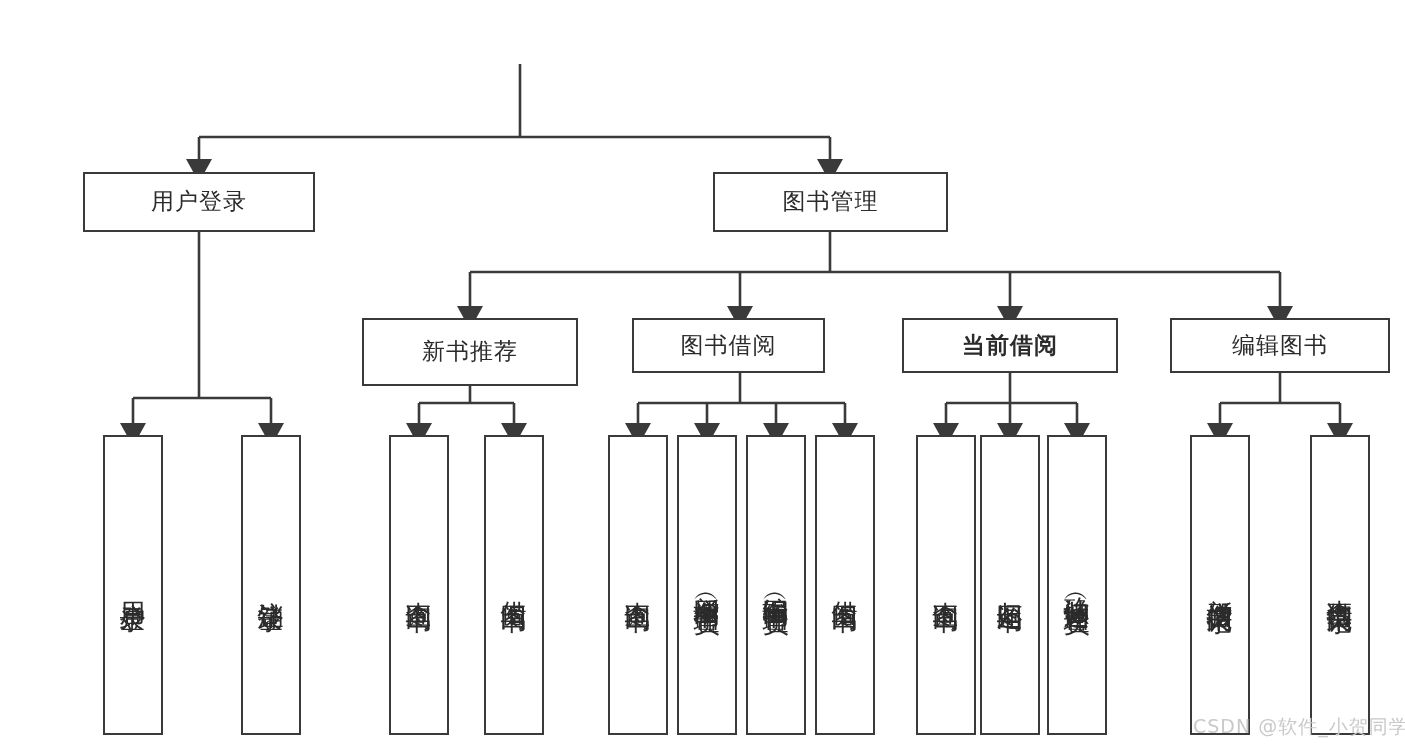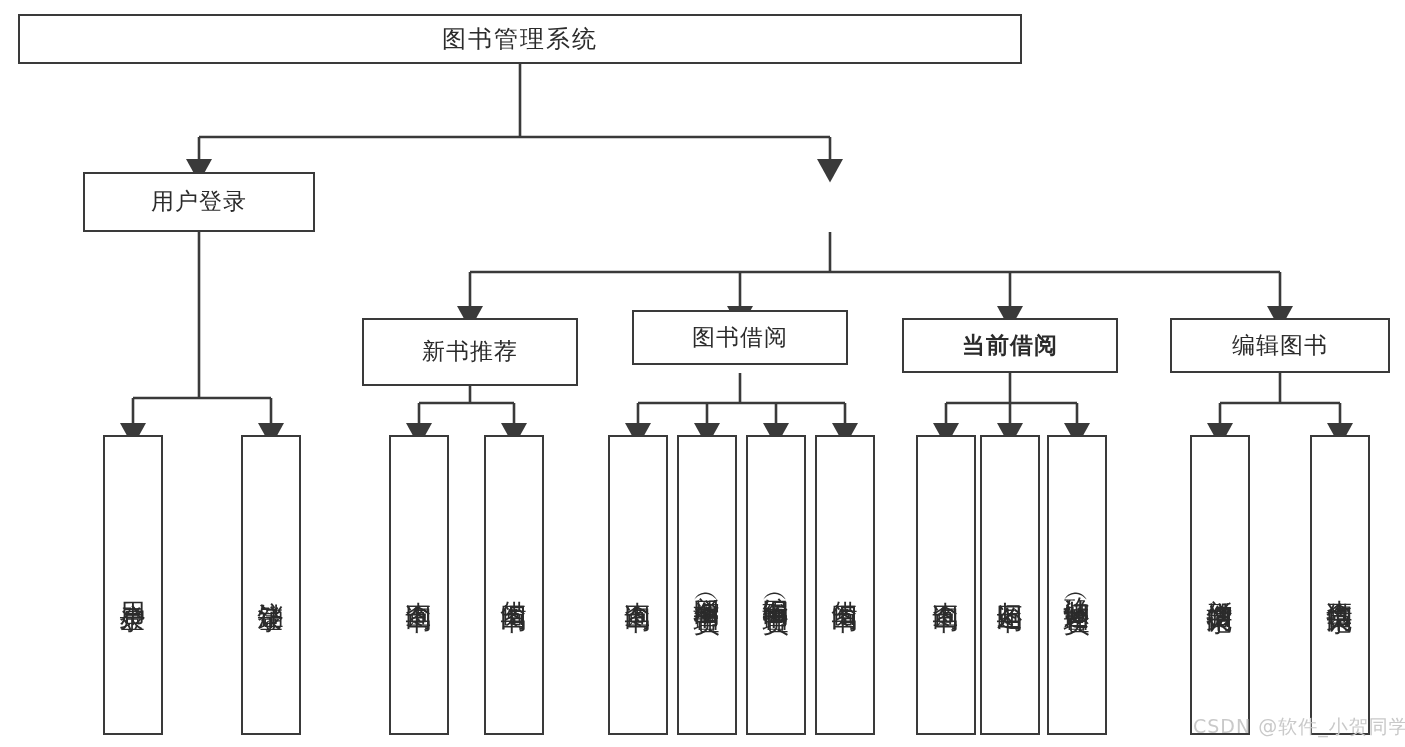--- a/index.html
+++ b/index.html
@@ -67,28 +67,28 @@
       <path d="M1010,403 L1010,427" marker-end="url(#ar)"></path>
       <path d="M1077,403 L1077,427" marker-end="url(#ar)"></path>
 
       <path d="M1280,373 L1280,403"></path>
       <path d="M1220,403 L1340,403"></path>
       <path d="M1220,403 L1220,427" marker-end="url(#ar)"></path>
       <path d="M1340,403 L1340,427" marker-end="url(#ar)"></path>
     </g>
   </svg>
 
-  <div class="node root" style="left:18px;top:14px;width:1004px;height:50px;">图书管理系统</div>
 
   <div class="node h" style="left:83px;top:172px;width:232px;height:60px;">用户登录</div>
 
+  <div class="node h" style="left:713px;top:172px;width:235px;height:60px;">图书管理</div>
 
   <div class="node h" style="left:362px;top:318px;width:216px;height:68px;">新书推荐</div>
 
-  <div class="node h" style="left:632px;top:310px;width:216px;height:55px;">图书借阅</div>
+  <div class="node h" style="left:632px;top:318px;width:193px;height:55px;">图书借阅</div>
 
   <div class="node h" style="left:902px;top:318px;width:216px;height:55px;font-weight:bold;">当前借阅</div>
 
   <div class="node h" style="left:1170px;top:318px;width:220px;height:55px;">编辑图书</div>
 
   <div class="node v" style="left:103px;top:435px;width:60px;height:300px;">用户登录</div>
   <div class="node v" style="left:241px;top:435px;width:60px;height:300px;">注销登录</div>
 
   <div class="node v" style="left:389px;top:435px;width:60px;height:300px;">查询图书</div>
   <div class="node v" style="left:484px;top:435px;width:60px;height:300px;">借阅图书</div>

